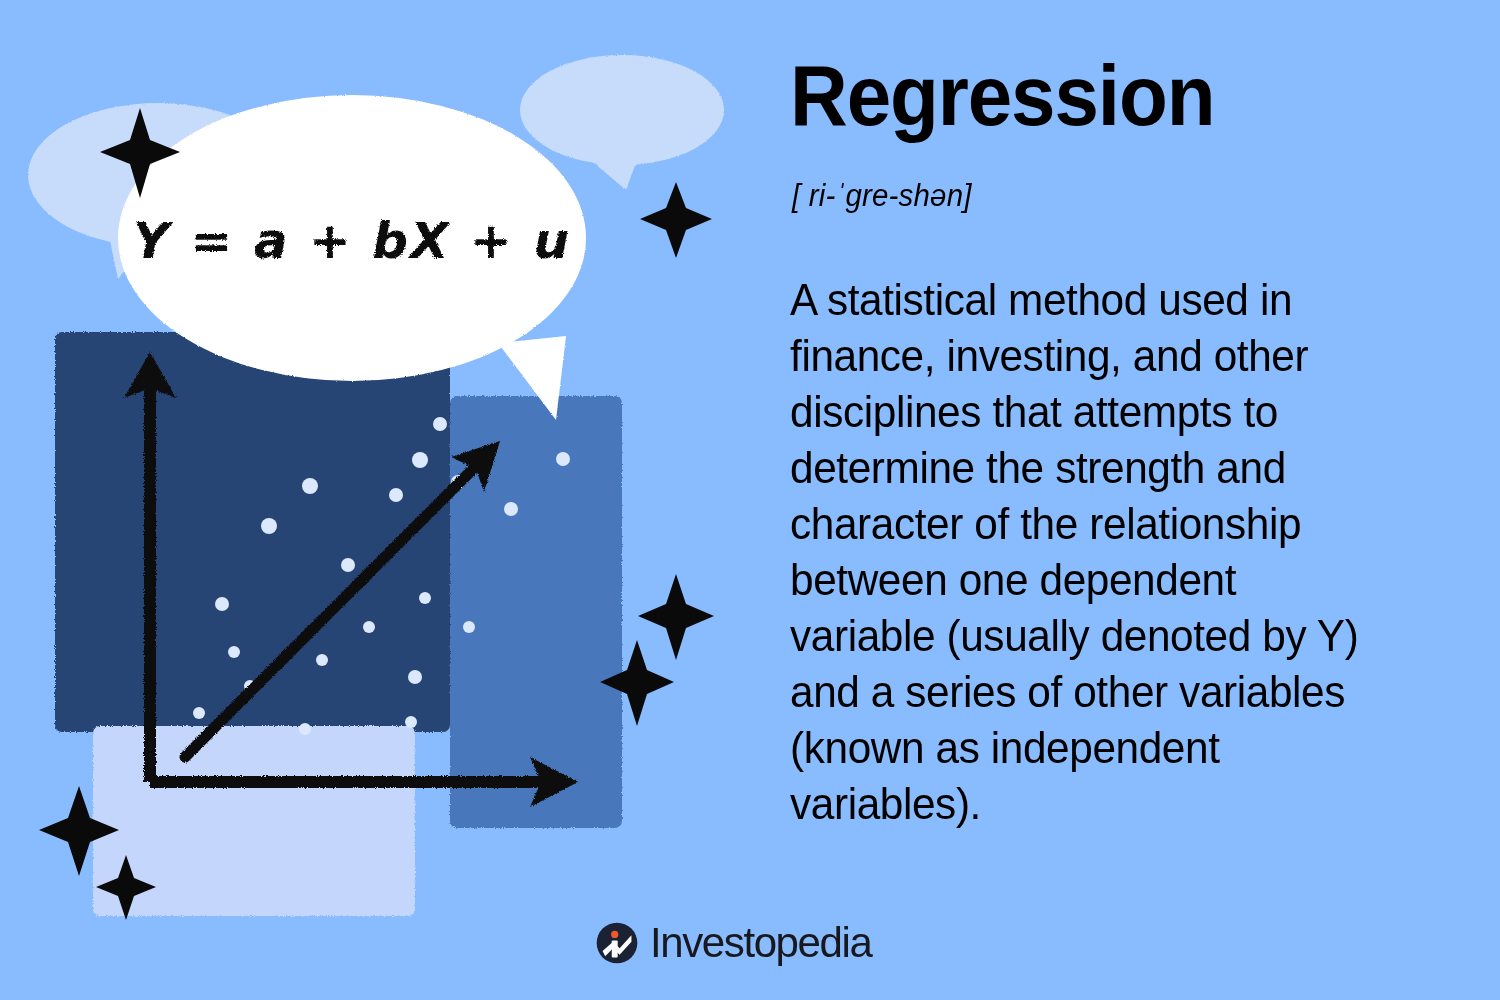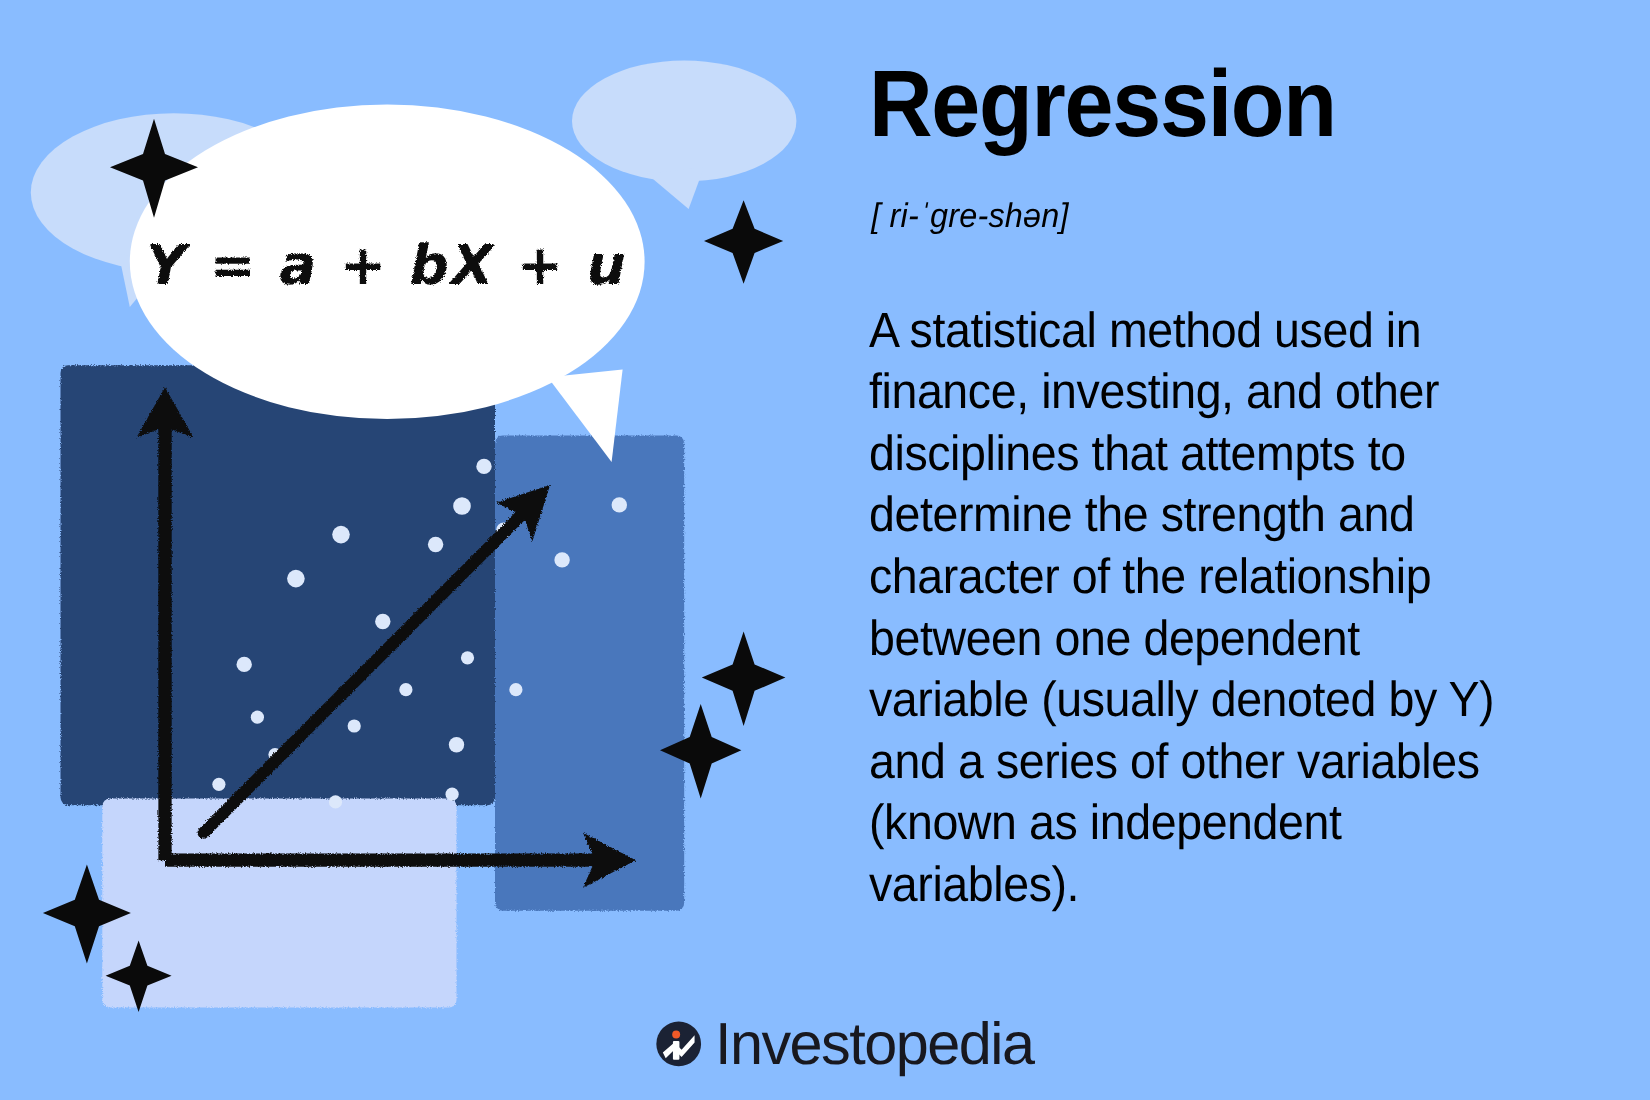--- a/index.html
+++ b/index.html
@@ -103,21 +103,21 @@
     gap: 12px;
   }
   #brand-mark {
     width: 42px;
     height: 42px;
     display: block;
     flex: none;
   }
   #brand-name {
     font-family: "Liberation Sans", sans-serif;
-    font-size: 54px;
+    font-size: 42px;
     font-weight: 400;
     letter-spacing: -1.4px;
     color: #18181f;
     line-height: 1;
   }
 </style>
 </head>
 <body>
 
 <div id="card">

